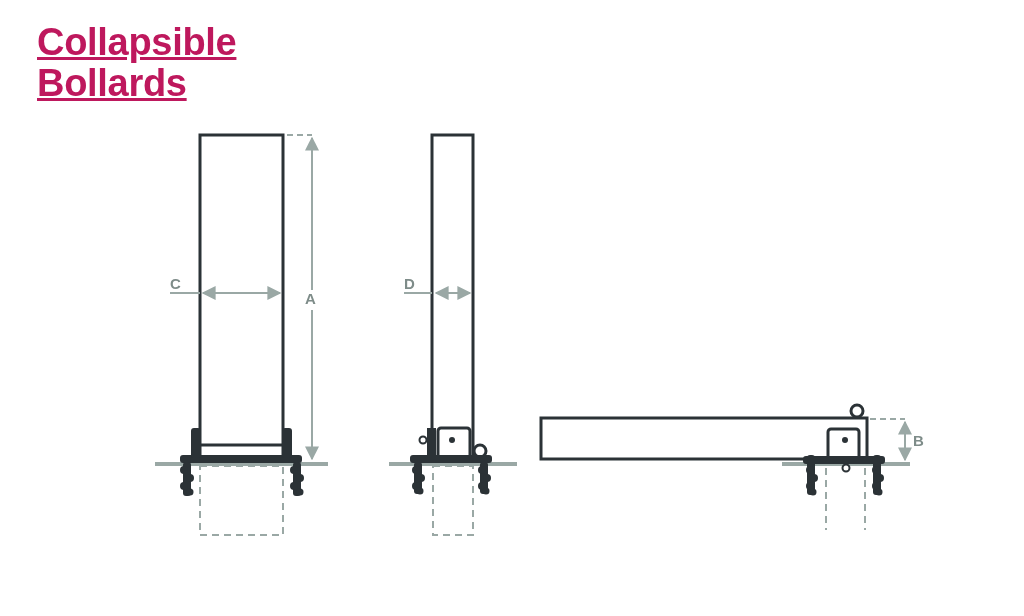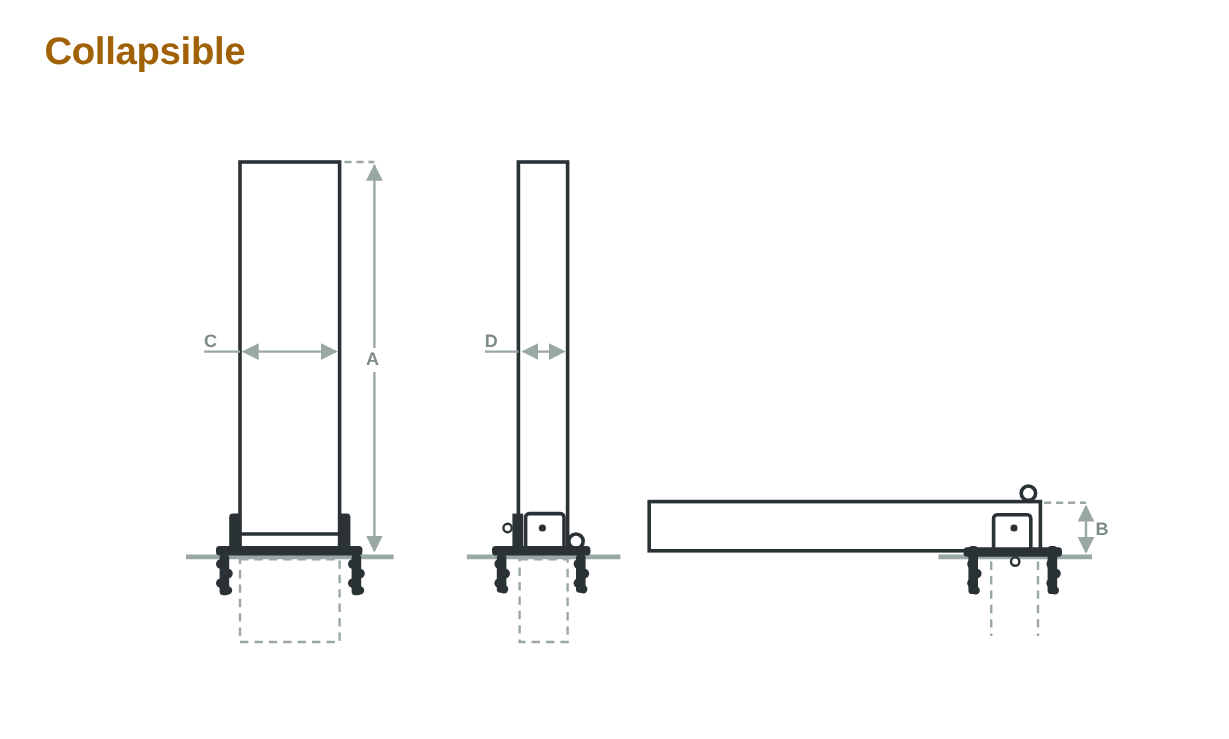--- a/index.html
+++ b/index.html
@@ -1,25 +1,26 @@
 <!DOCTYPE html>
 <html><head>
 <meta charset="utf-8">
 <style>
   html,body{margin:0;padding:0;background:#ffffff;}
   body{width:1024px;height:616px;position:relative;overflow:hidden;}
-  .title{position:absolute;left:37px;top:22px;font-family:"Liberation Sans",sans-serif;font-weight:bold;font-size:32px;line-height:41px;color:#a16207;letter-spacing:-0.3px;}
+  .title{position:absolute;left:37px;top:22px;font-family:"Liberation Sans",sans-serif;font-weight:bold;font-size:38px;line-height:41px;color:#be185d;letter-spacing:-0.3px;text-decoration:underline;}
   svg{position:absolute;left:0;top:0;}
   .lbl{font-family:"Liberation Sans",sans-serif;font-weight:bold;font-size:15px;fill:#7e8c89;}
 </style>
 </head>
 <body>
 
 <div class="title">
   <div>Collapsible</div>
+  <div>Bollards</div>
 </div>
 
 <svg width="1024" height="616" viewBox="0 0 1024 616">
   <defs>
     <marker id="arr" viewBox="0 0 10 10" refX="9" refY="5" markerWidth="7" markerHeight="7" orient="auto-start-reverse">
       <path d="M0,0 L10,5 L0,10 z" fill="#9aa8a5"></path>
     </marker>
   </defs>
 
   <g>

